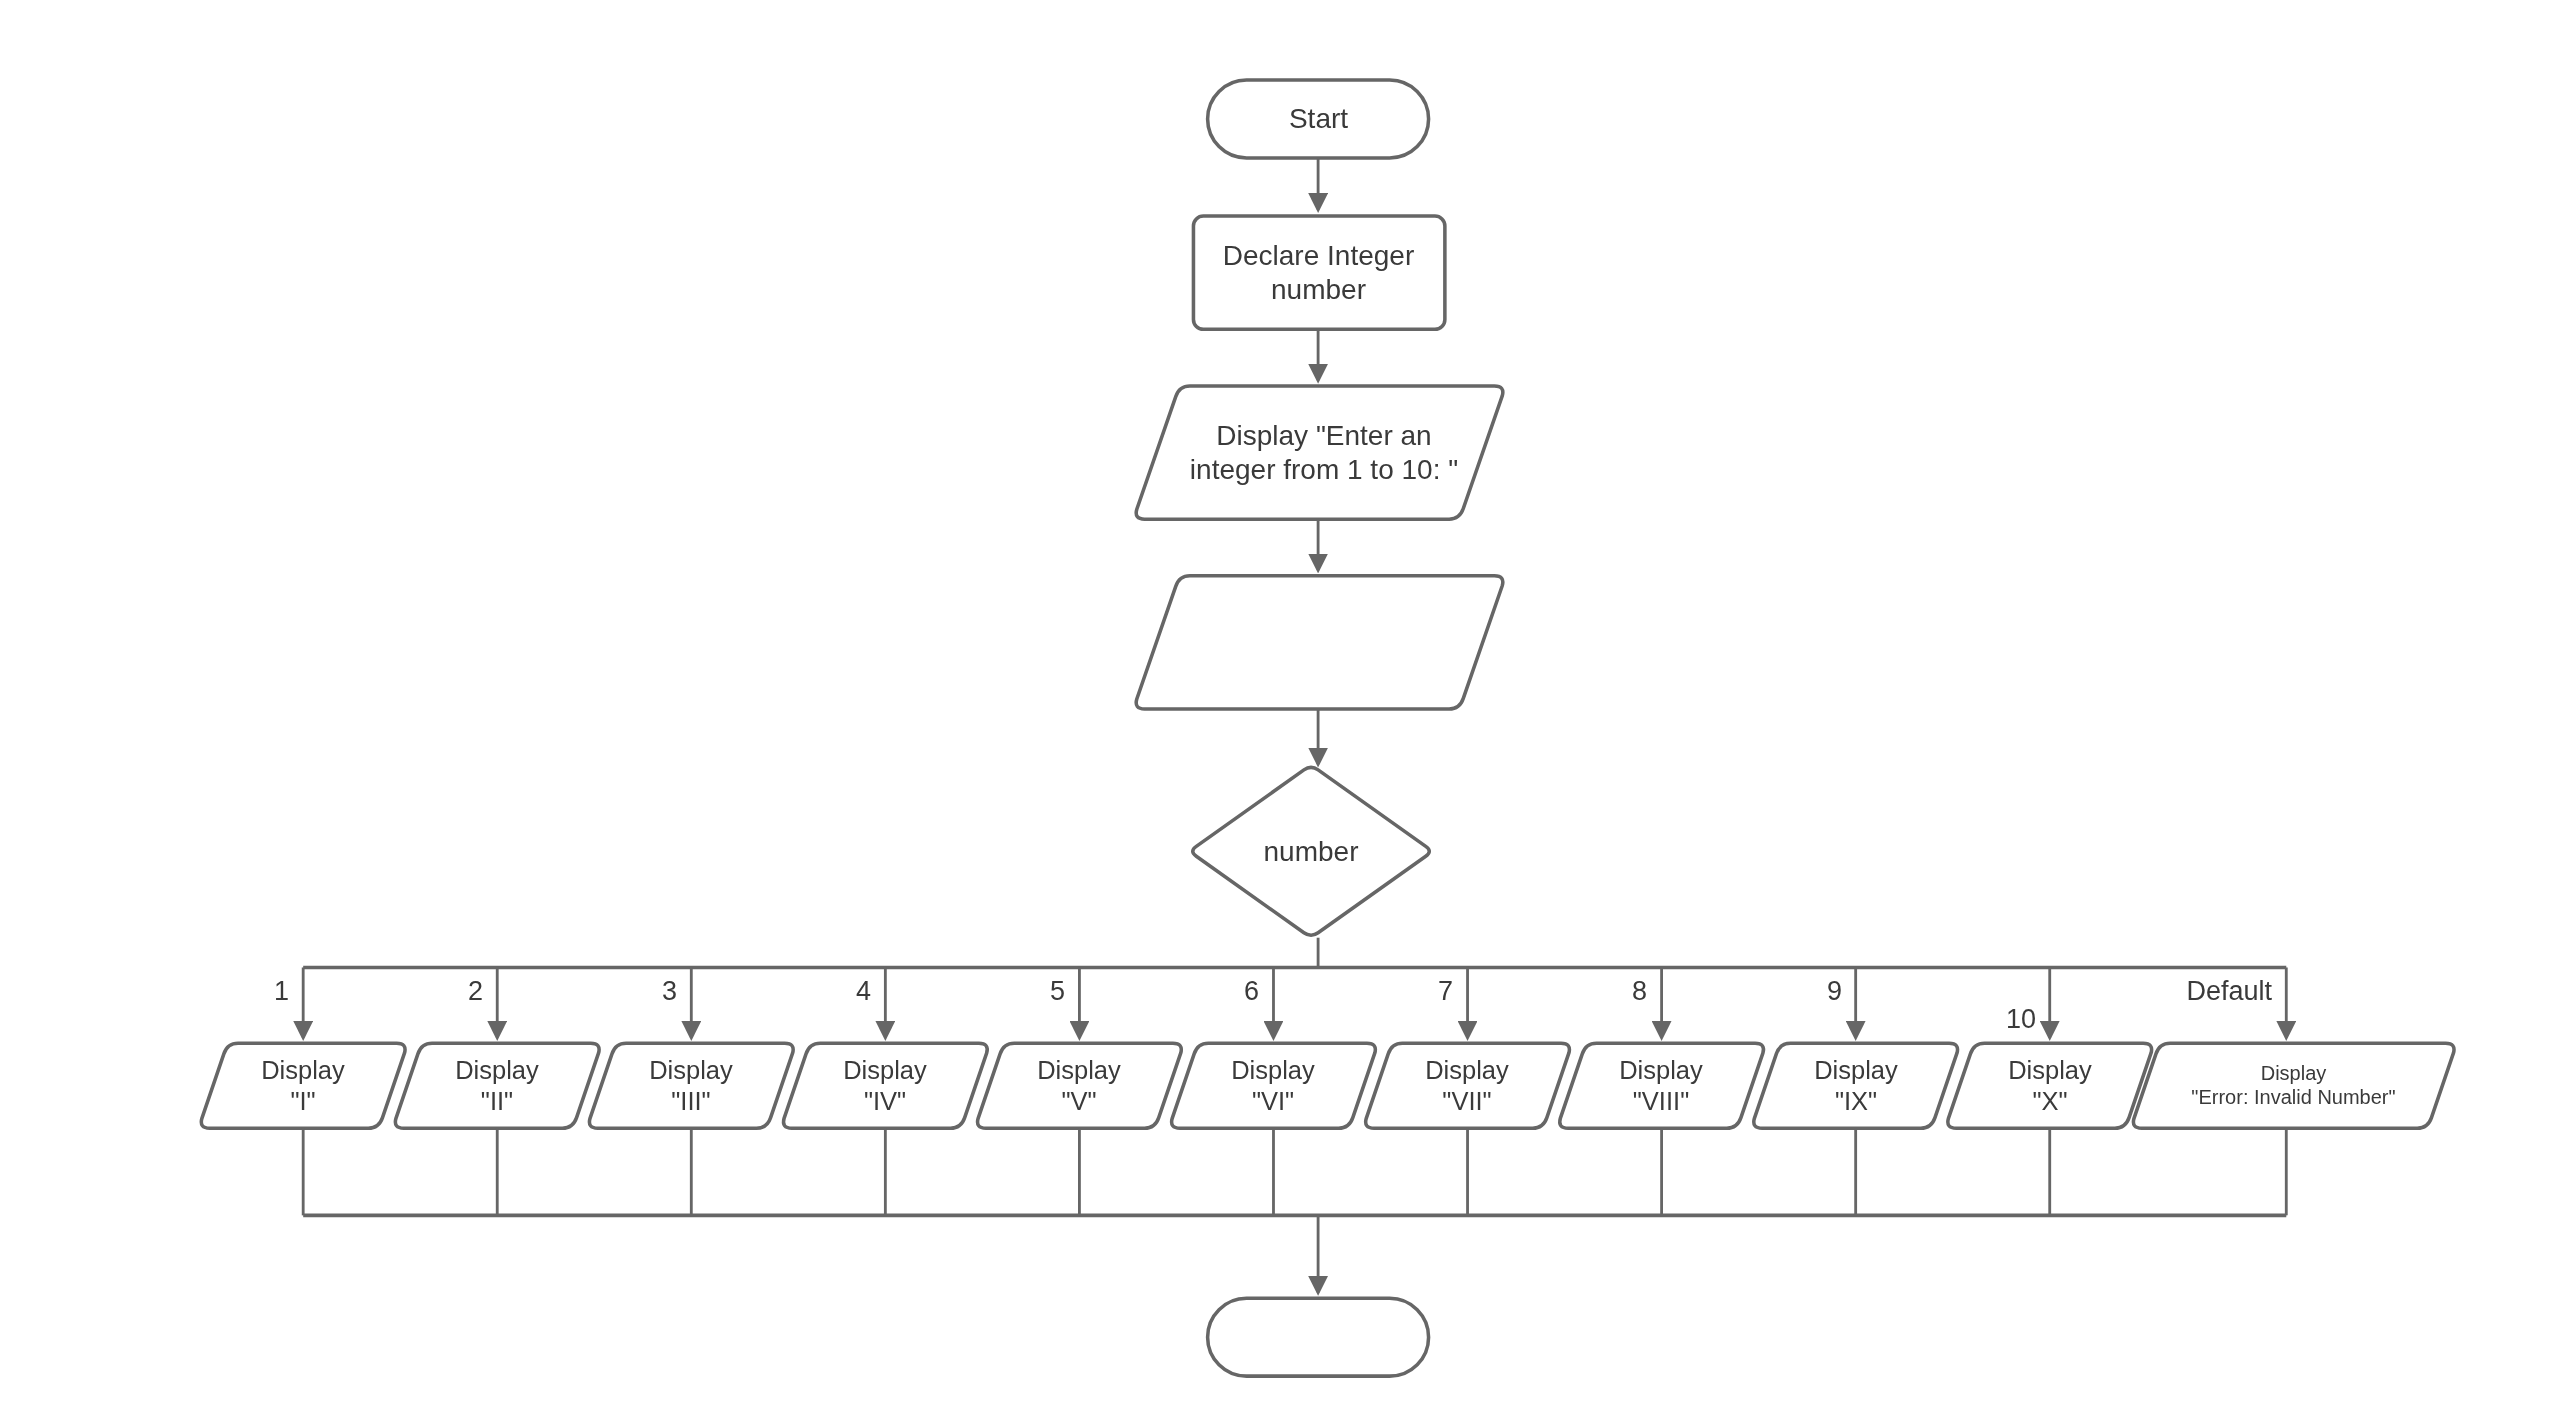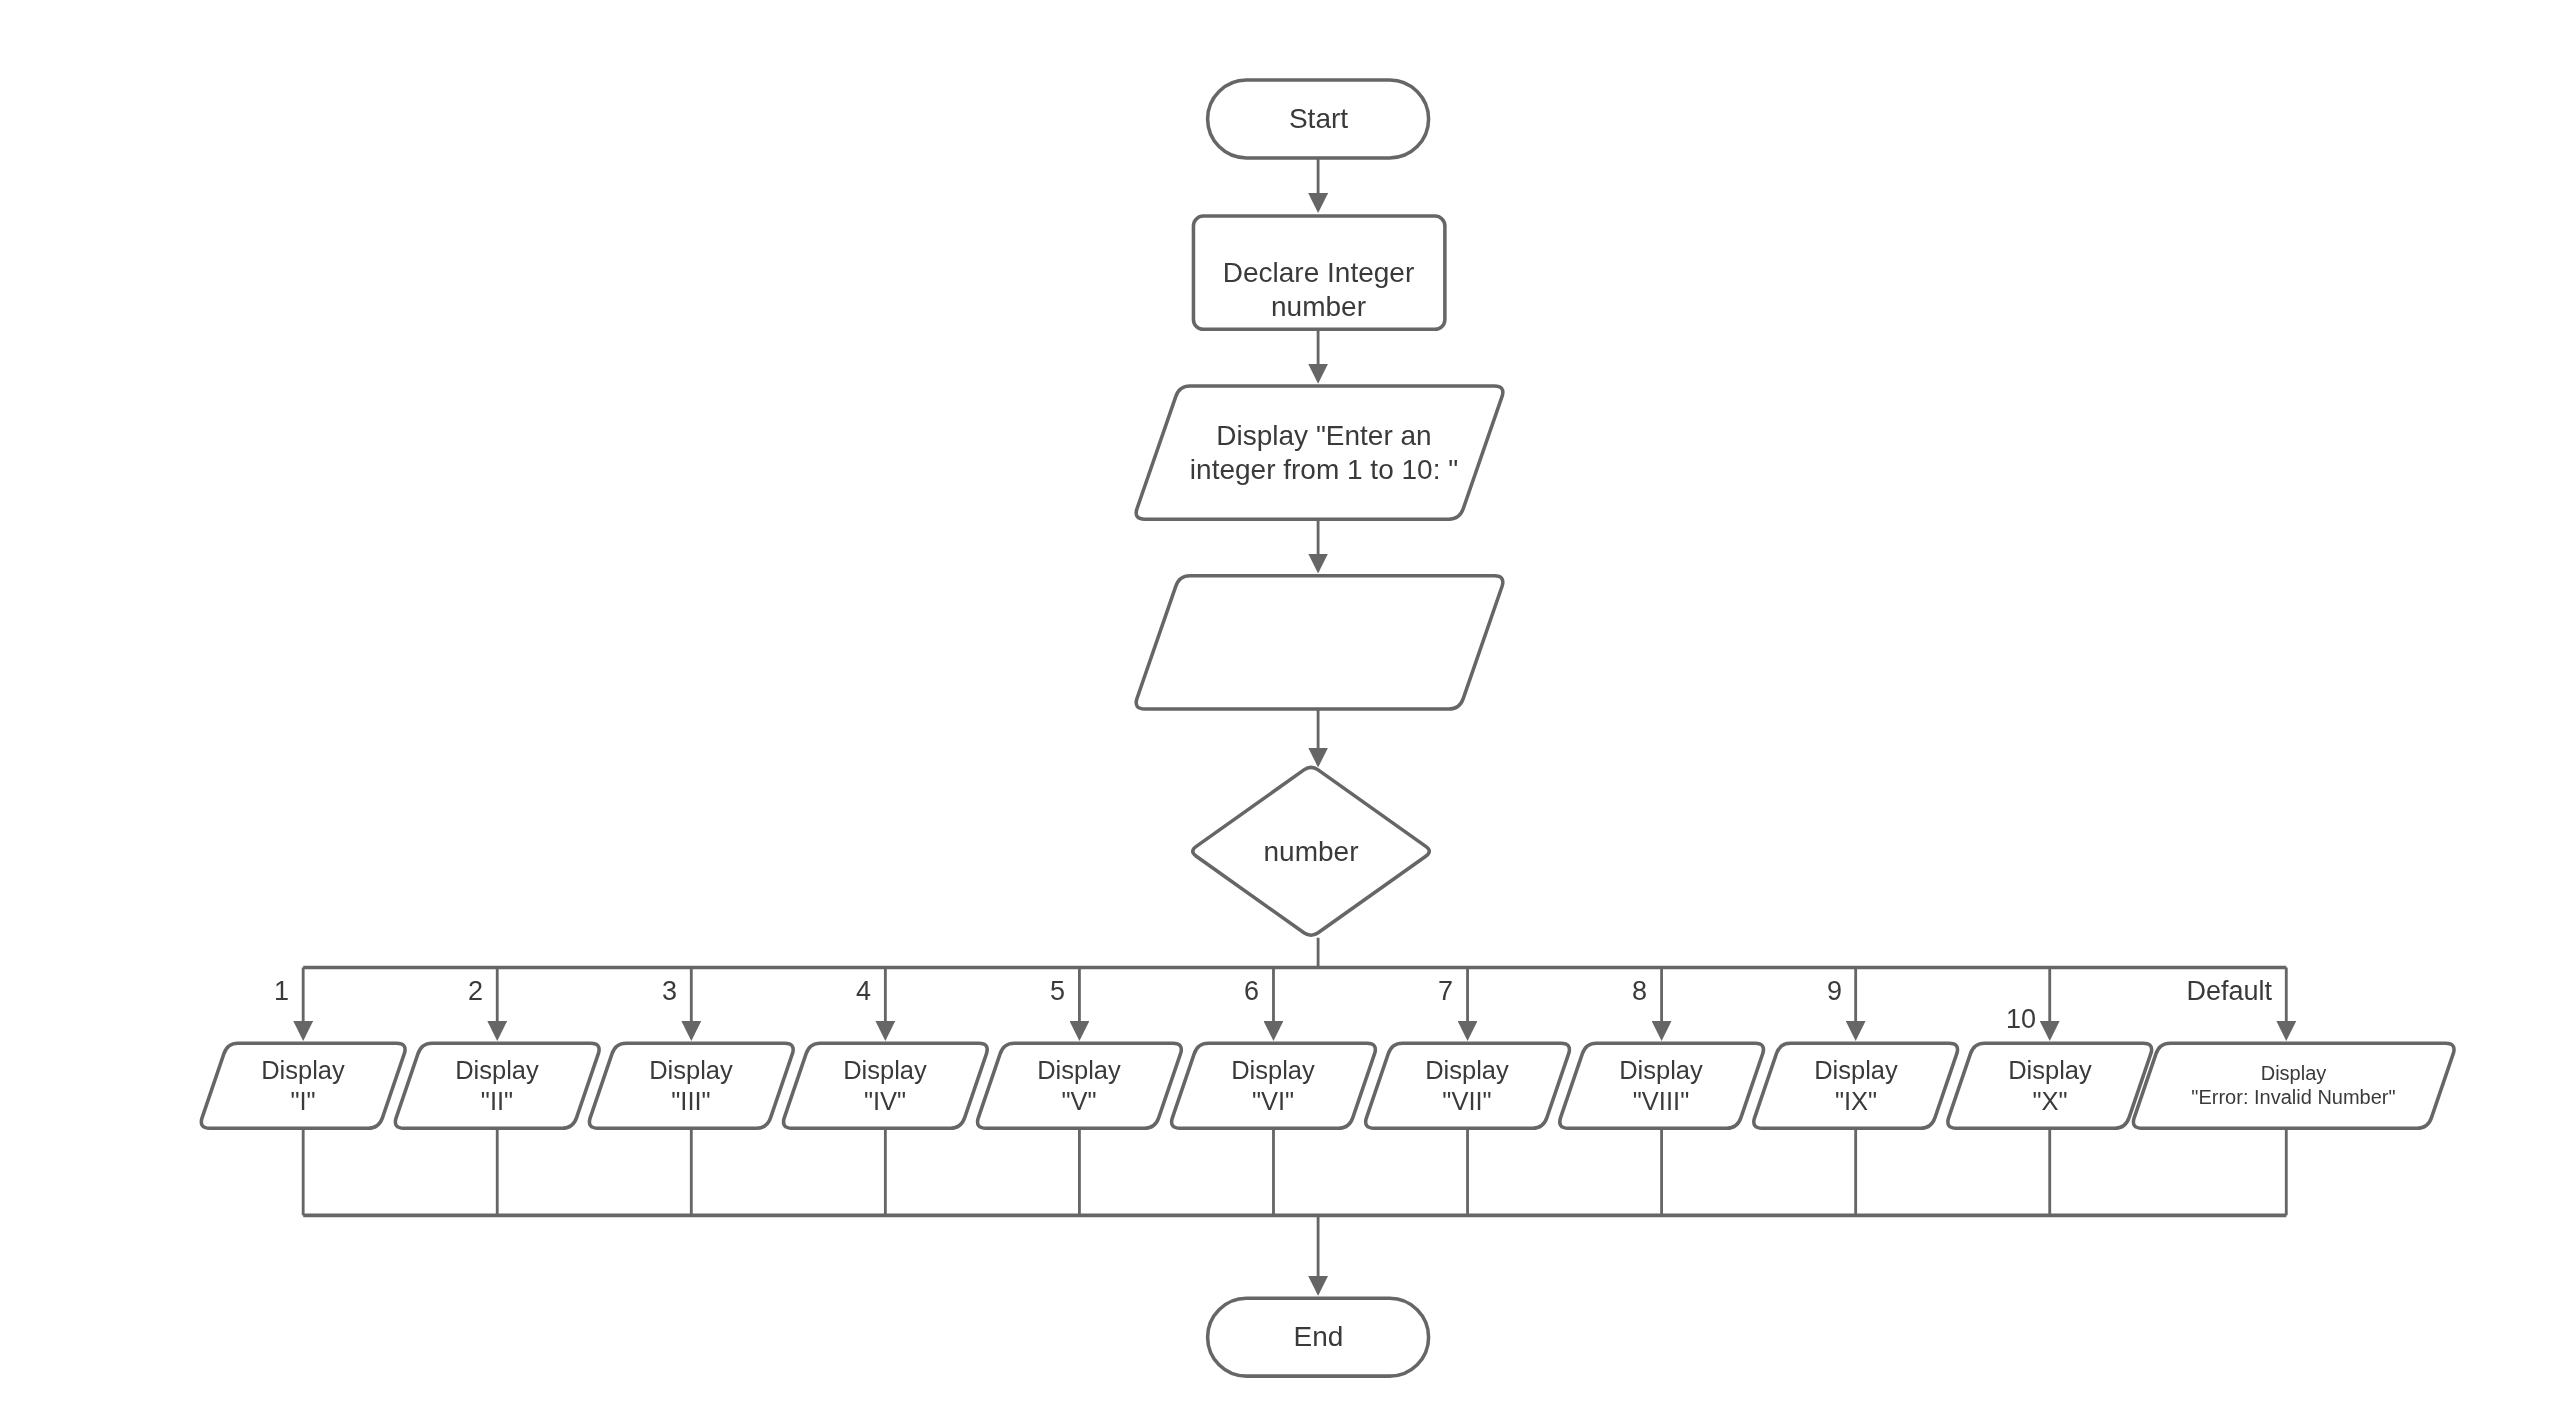--- a/index.html
+++ b/index.html
@@ -14,21 +14,21 @@
   .nodetext{
     position:absolute;
     display:flex;align-items:center;justify-content:center;
     text-align:center;
     line-height:1.18;
     color:#3a3a3a;
     pointer-events:none;
     white-space:pre-line;
   }
   .t-term{font-size:28px;}
-  .t-proc{font-size:28px;margin-top:17px;}
+  .t-proc{font-size:28px;}
   .t-io{font-size:28px;}
   .t-dec{font-size:28px;}
   .t-case{font-size:25.5px;}
   .t-default{font-size:20px;}
   .edgelabel{
     position:absolute;
     font-size:27px;
     color:#3a3a3a;
     white-space:nowrap;
     pointer-events:none;
@@ -122,21 +122,20 @@
 
   <div class="nodetext t-proc" style="left:1193px;top:216px;width:251px;height:113px;">Declare Integer
 number</div>
 
   <div class="nodetext t-io" style="left:1145px;top:386px;width:358px;height:133px;">Display "Enter an
 integer from 1 to 10: "</div>
 
 
   <div class="nodetext t-dec" style="left:1189px;top:765px;width:244px;height:173px;">number</div>
 
-  <div class="nodetext t-term" style="left:1208px;top:1298px;width:221px;height:78px;">End</div>
 
   <div class="nodetext t-case" style="left:199px;top:1043px;width:208px;height:85px;">Display
 "I"</div>
   <div class="nodetext t-case" style="left:393px;top:1043px;width:208px;height:85px;">Display
 "II"</div>
   <div class="nodetext t-case" style="left:587px;top:1043px;width:208px;height:85px;">Display
 "III"</div>
   <div class="nodetext t-case" style="left:781px;top:1043px;width:208px;height:85px;">Display
 "IV"</div>
   <div class="nodetext t-case" style="left:975px;top:1043px;width:208px;height:85px;">Display

